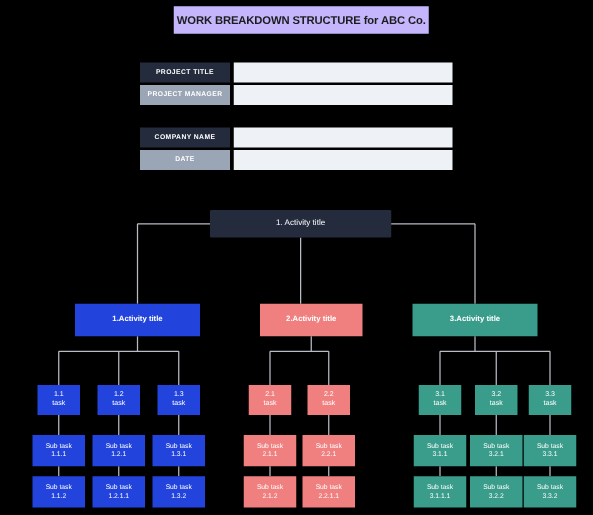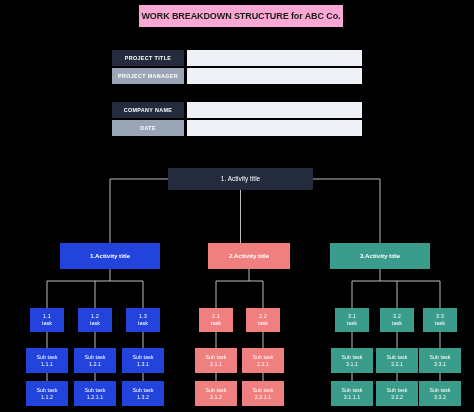--- a/index.html
+++ b/index.html
@@ -15,21 +15,21 @@
     position: relative;
   }
 
   
   #title-banner {
     position: absolute;
     left: 139px;
     top: 5px;
     width: 204px;
     height: 22px;
-    background: #f9a8d4;
+    background: #c4b5fd;
     display: flex;
     align-items: center;
     justify-content: center;
   }
   #title-banner .title-text {
     font-size: 9px;
     font-weight: bold;
     color: #1c1c1c;
     letter-spacing: -0.1px;
     white-space: nowrap;

